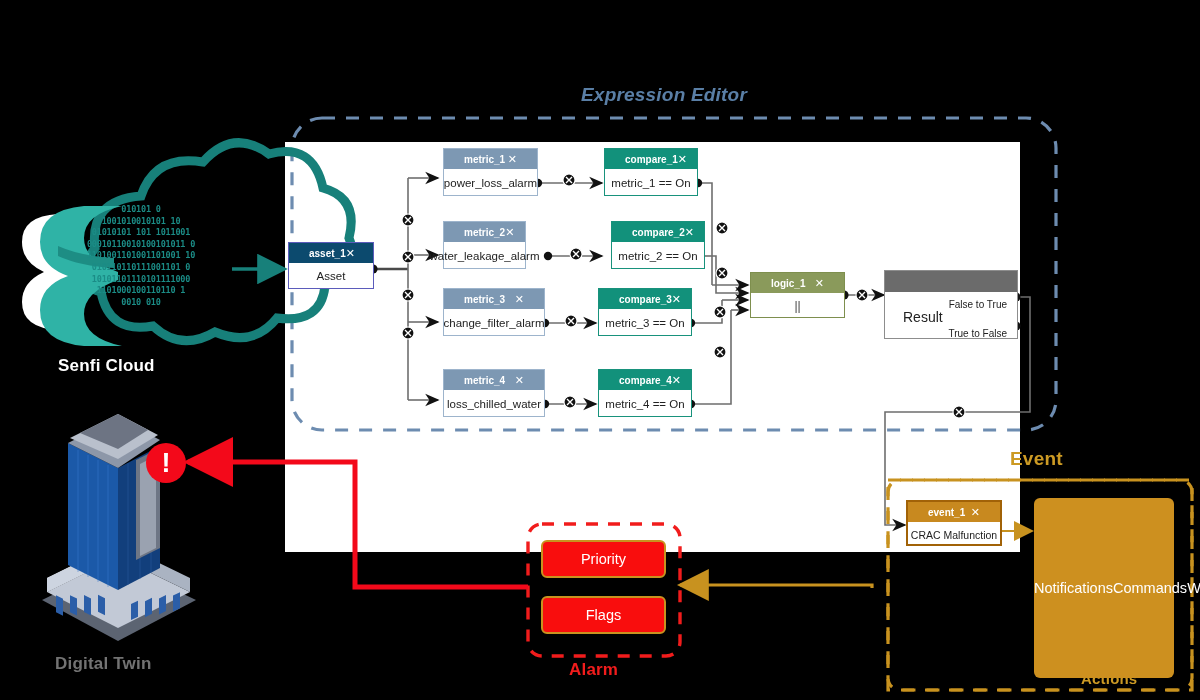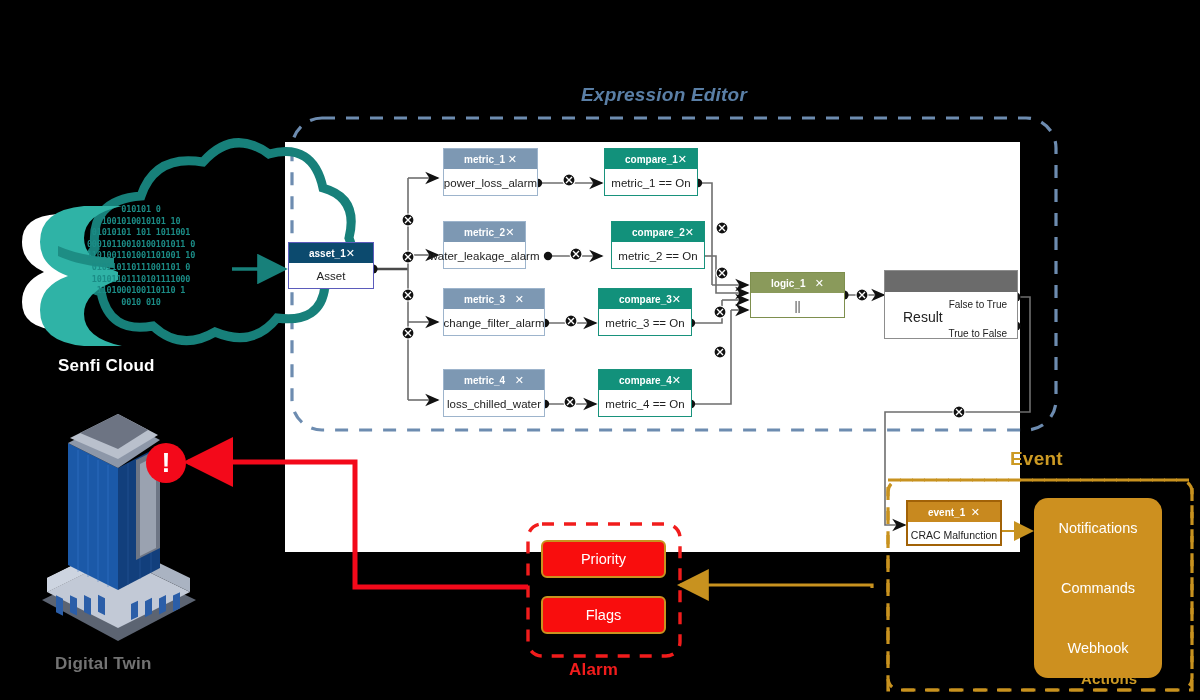--- a/index.html
+++ b/index.html
@@ -48,22 +48,22 @@
   
   .grp-label{position:absolute;font-weight:bold;letter-spacing:.2px;}
   .lbl-expr{color:#5a7fa6;font-size:19px;font-style:italic;}
   .lbl-event{color:#cc9a24;font-size:19px;}
   .lbl-actions{color:#cc9a24;font-size:15px;}
   .lbl-alarm{color:#f11c1c;font-size:17px;text-align:center;}
   .lbl-cloud{color:#ffffff;font-size:17px;}
   .lbl-twin{color:#737373;font-size:17px;}
 
   
-  .actions-box{position:absolute;left:1034px;top:498px;width:128px;height:180px;
-    background:#cd901f;border-radius:14px;display:flex;flex-direction:column;
+  .actions-box{position:absolute;left:1034px;top:498px;width:140px;height:180px;
+    background:#cd901f;border-radius:6px;display:flex;flex-direction:row;
     align-items:center;justify-content:space-around;}
   .actions-box .ai{color:#fff;font-size:14.5px;}
 
   
   .chip{position:absolute;width:125px;height:38px;background:#f90d0d;
     border:2px solid #c8921f;border-radius:6px;color:#fff;font-size:14.5px;
     display:flex;align-items:center;justify-content:center;box-sizing:border-box;}
 
   
   .binary{position:absolute;left:66px;top:204px;width:150px;color:#1b8c86;

